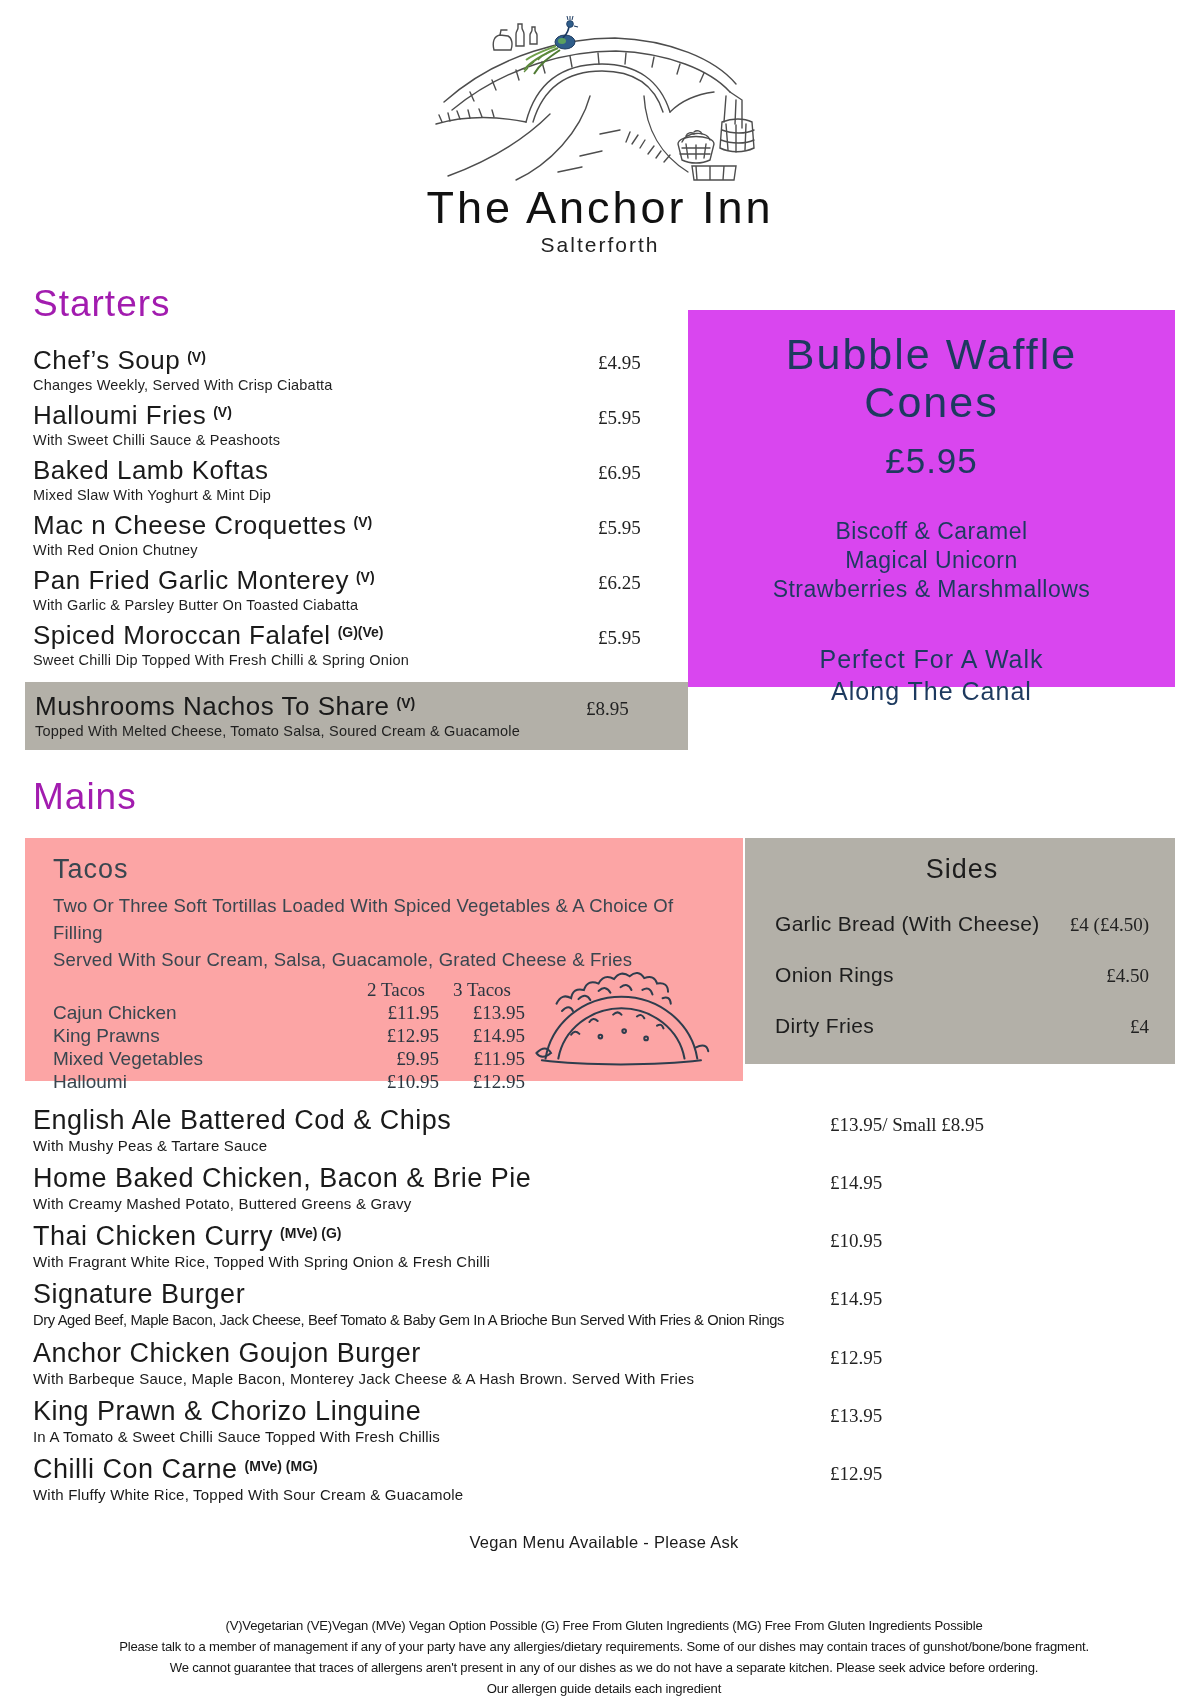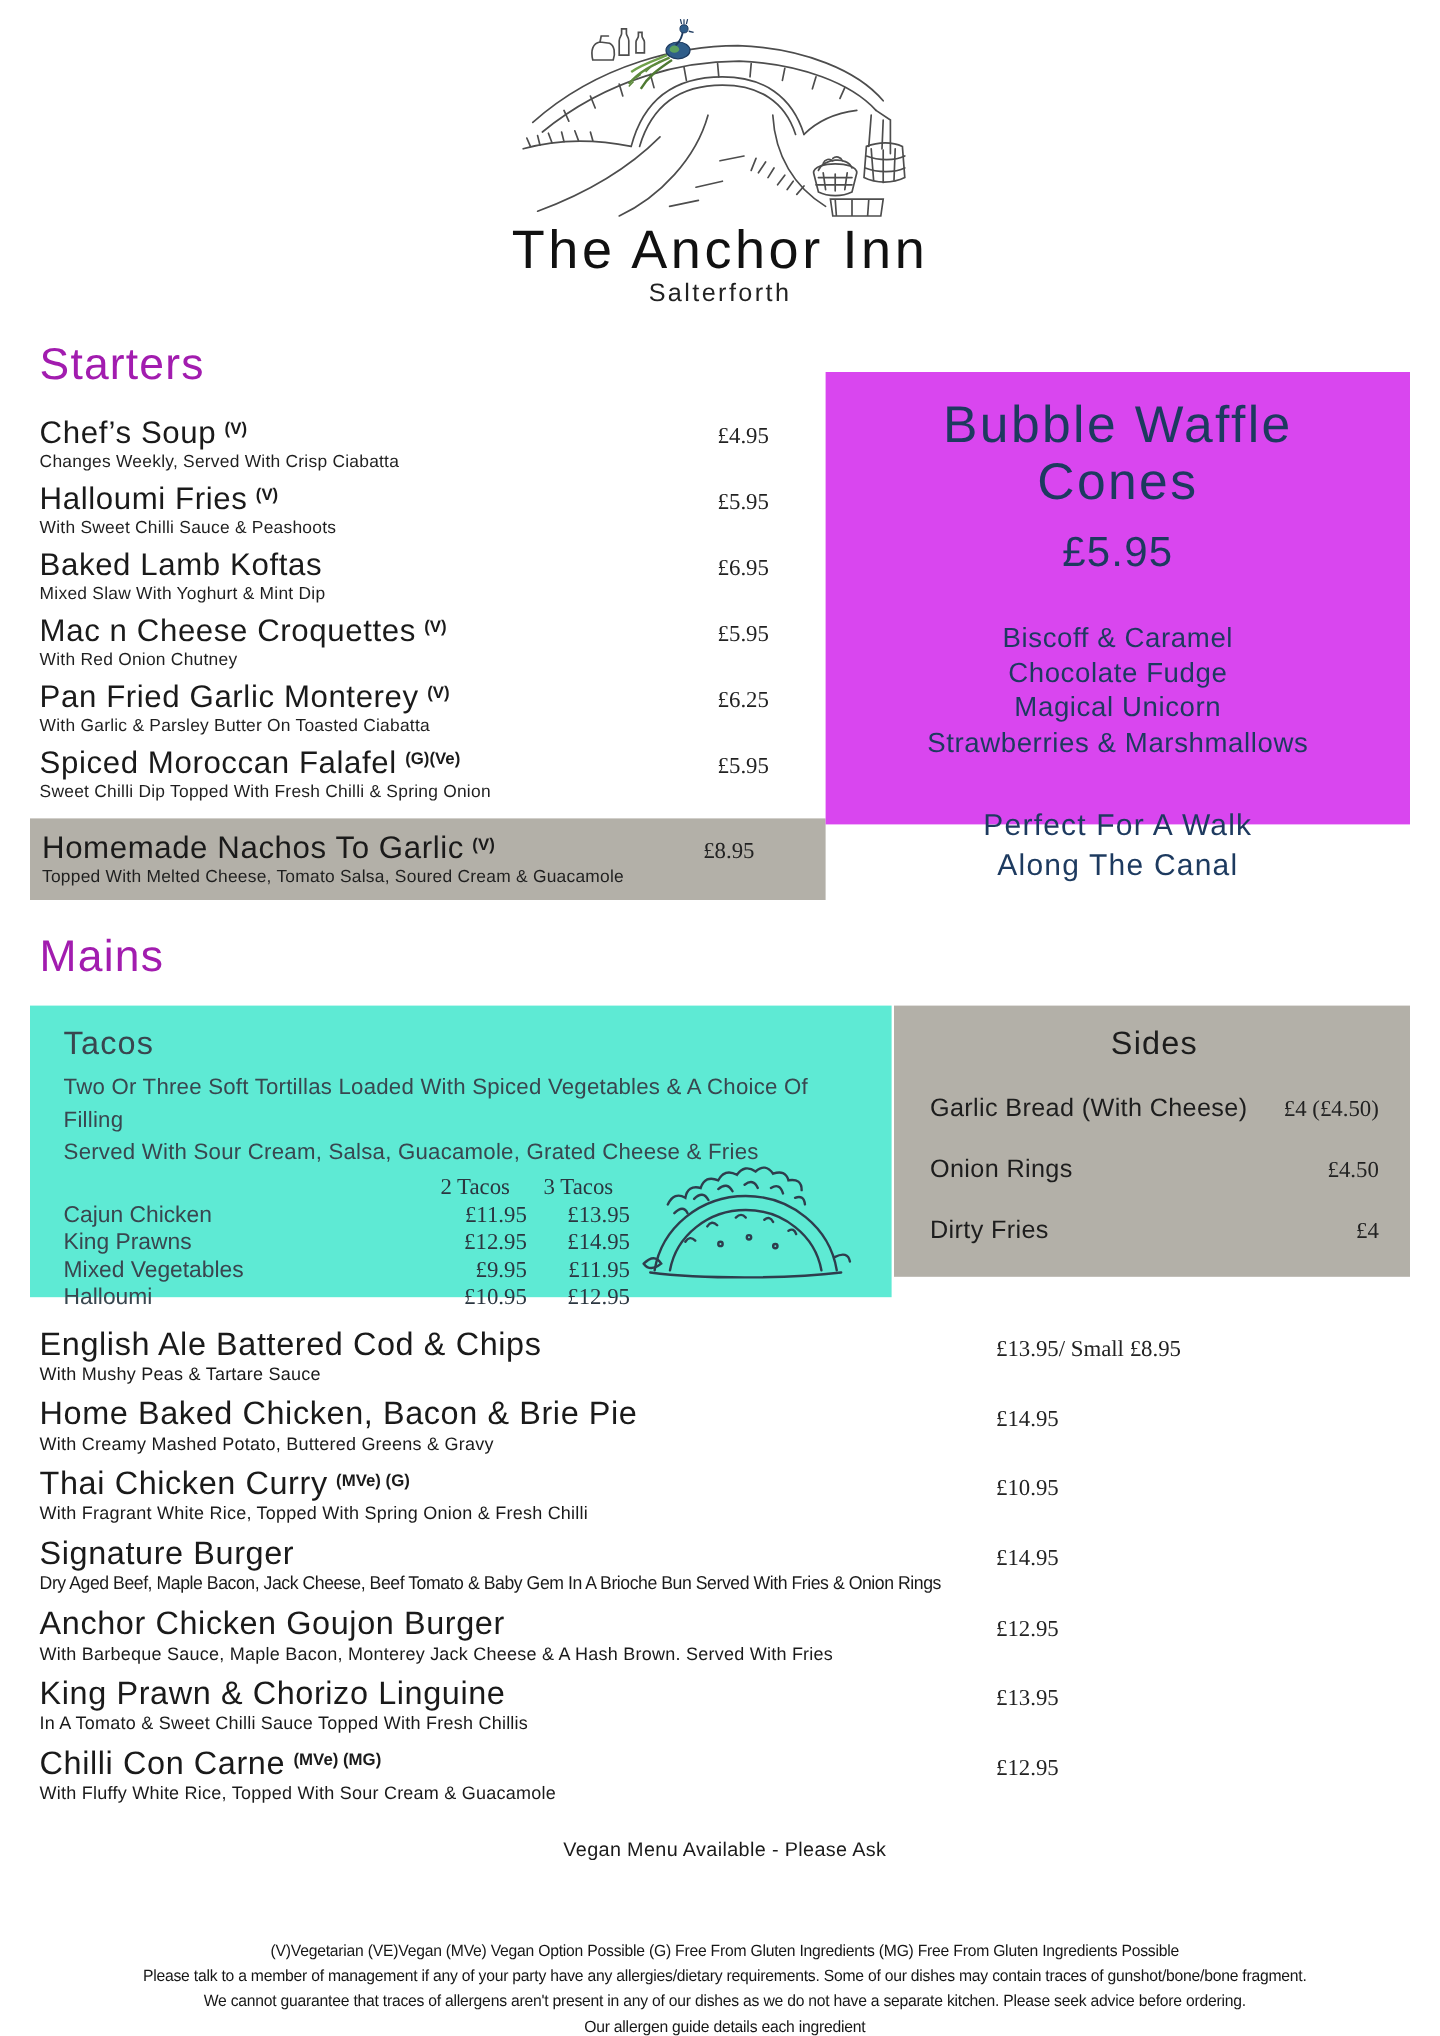--- a/index.html
+++ b/index.html
@@ -40,21 +40,21 @@
   .bubble-title { font-size: 43px; line-height: 1.12; letter-spacing: 2px; padding-top: 20px; }
   .bubble-price { font-size: 35px; margin-top: 14px; letter-spacing: 1px; }
   .bubble-flavours { font-size: 23px; line-height: 1.28; margin-top: 36px; letter-spacing: 0.5px; }
   .bubble-note { font-size: 25px; line-height: 1.3; margin-top: 38px; letter-spacing: 1px; }
 
   
   .mains-h { margin-top: 26px; }
   .mid-flex { display: flex; margin-top: 20px; }
   .tacos-box {
     position: relative; width: 718px; height: 243px; margin-left: -8px;
-    background: #5eead4; color: #39464f; padding: 16px 20px 0 28px;
+    background: #fca5a5; color: #39464f; padding: 16px 20px 0 28px;
   }
   .tacos-title { font-size: 27px; letter-spacing: 1px; }
   .tacos-desc { font-size: 18.5px; line-height: 1.45; margin-top: 8px; letter-spacing: 0.2px; }
   .taco-table { margin-top: 4px; font-size: 19px; }
   .taco-row { display: flex; line-height: 1.22; }
   .taco-name { width: 300px; flex: none; }
   .taco-p { font-family: "Liberation Serif", serif; width: 86px; flex: none; text-align: right; color: #2b3640; }
   .taco-head { text-align: center; font-family: "Liberation Serif", serif; color: #2b3640; }
   .taco-art { position: absolute; right: 30px; bottom: 6px; }
 
@@ -196,37 +196,36 @@
           <div class="item-line">
             <span class="item-name">Spiced Moroccan Falafel</span>
             <span class="badge">(G)(Ve)</span>
             <span class="price item-price">£5.95</span>
           </div>
           <div class="item-desc">Sweet Chilli Dip Topped With Fresh Chilli &amp; Spring Onion</div>
         </div>
 
         <div class="nachos-band">
           <div class="item-line">
-            <span class="item-name">Homemade Nachos To Garlic</span>
+            <span class="item-name">Mushrooms Nachos To Share</span>
             <span class="badge">(V)</span>
             <span class="price item-price">£8.95</span>
           </div>
           <div class="item-desc">Topped With Melted Cheese, Tomato Salsa, Soured Cream &amp; Guacamole</div>
         </div>
       </div>
 
       <div class="bubble-box">
         <div class="bubble-title">
           <div>Bubble Waffle</div>
           <div>Cones</div>
         </div>
         <div class="bubble-price">£5.95</div>
         <div class="bubble-flavours">
           <div>Biscoff &amp; Caramel</div>
-          <div>Chocolate Fudge</div>
           <div>Magical Unicorn</div>
           <div>Strawberries &amp; Marshmallows</div>
         </div>
         <div class="bubble-note">
           <div>Perfect For A Walk</div>
           <div>Along The Canal</div>
         </div>
       </div>
     </div>
 

